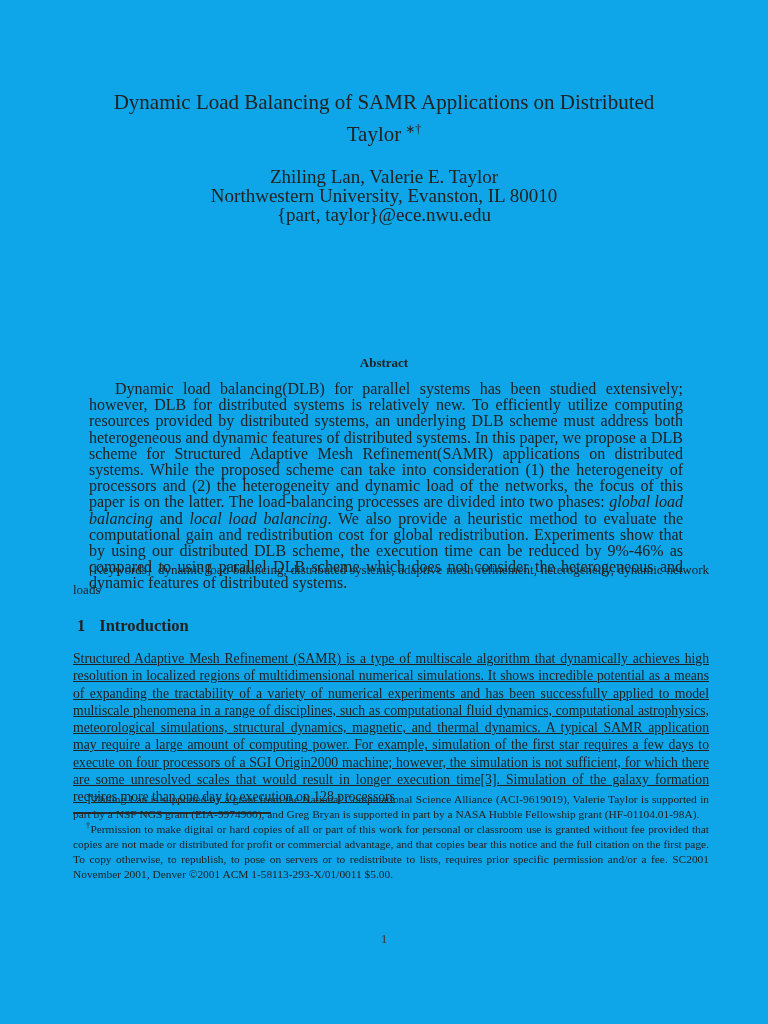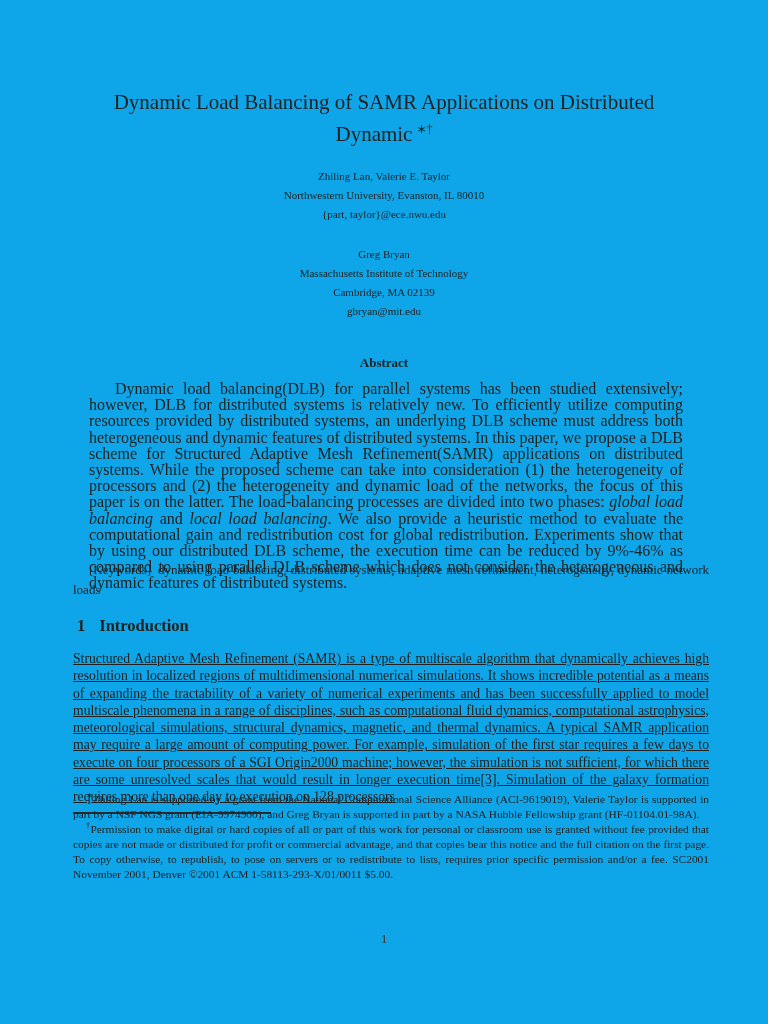--- a/index.html
+++ b/index.html
@@ -29,21 +29,21 @@
     font-size: 12px;
     vertical-align: super;
     margin-left: 4px;
     line-height: 0;
   }
   .author-group {
     position: absolute;
     left: 0;
     width: 768px;
     text-align: center;
-    font-size: 11px;
+    font-size: 19px;
     line-height: 19px;
   }
   .author-group-1 { top: 167px; }
   .author-group-2 { top: 245px; }
   .abstract-heading {
     position: absolute;
     top: 355px; left: 0;
     width: 768px;
     text-align: center;
     font-size: 13px;
@@ -115,35 +115,29 @@
     color: #3a3a3a;
   }
 </style>
 </head>
 <body>
 
 <div class="page">
 
   <h1 class="title">
     <span>Dynamic Load Balancing of SAMR Applications on Distributed</span><br>
-    <span>Dynamic</span><span class="fn-marks">∗†</span>
+    <span>Taylor</span><span class="fn-marks">∗†</span>
   </h1>
 
   <div class="author-group author-group-1">
     <div>Zhiling Lan, Valerie E. Taylor</div>
     <div>Northwestern University, Evanston, IL 80010</div>
     <div>{part, taylor}@ece.nwu.edu</div>
   </div>
 
-  <div class="author-group author-group-2">
-    <div>Greg Bryan</div>
-    <div>Massachusetts Institute of Technology</div>
-    <div>Cambridge, MA 02139</div>
-    <div>gbryan@mit.edu</div>
-  </div>
 
   <div class="abstract-heading">Abstract</div>
 
   <p class="abstract-body"><span>Dynamic load balancing(DLB) for parallel systems has been studied extensively; however, DLB for distributed systems is relatively new. To efficiently utilize computing resources provided by distributed systems, an underlying DLB scheme must address both heterogeneous and dynamic features of distributed systems. In this paper, we propose a DLB scheme for Structured Adaptive Mesh Refinement(SAMR) applications on distributed systems. While the proposed scheme can take into consideration (1) the heterogeneity of processors and (2) the heterogeneity and dynamic load of the networks, the focus of this paper is on the latter. The load-balancing processes are divided into two phases: </span><i>global load balancing</i><span> and </span><i>local load balancing</i><span>. We also provide a heuristic method to evaluate the computational gain and redistribution cost for global redistribution. Experiments show that by using our distributed DLB scheme, the execution time can be reduced by 9%-46% as compared to using parallel DLB scheme which does not consider the heterogeneous and dynamic features of distributed systems.</span></p>
 
   <p class="keywords"><span>[Keywords]</span><span class="kw-text">dynamic load balancing, distributed systems, adaptive mesh refinement, heterogeneity, dynamic network loads</span></p>
 
   <h2 class="section-heading"><span class="sec-num">1</span><span>Introduction</span></h2>
 
   <p class="intro-paragraph">Structured Adaptive Mesh Refinement (SAMR) is a type of multiscale algorithm that dynamically achieves high resolution in localized regions of multidimensional numerical simulations. It shows incredible potential as a means of expanding the tractability of a variety of numerical experiments and has been successfully applied to model multiscale phenomena in a range of disciplines, such as computational fluid dynamics, computational astrophysics, meteorological simulations, structural dynamics, magnetic, and thermal dynamics. A typical SAMR application may require a large amount of computing power. For example, simulation of the first star requires a few days to execute on four processors of a SGI Origin2000 machine; however, the simulation is not sufficient, for which there are some unresolved scales that would result in longer execution time[3]. Simulation of the galaxy formation requires more than one day to execution on 128 processors</p>

